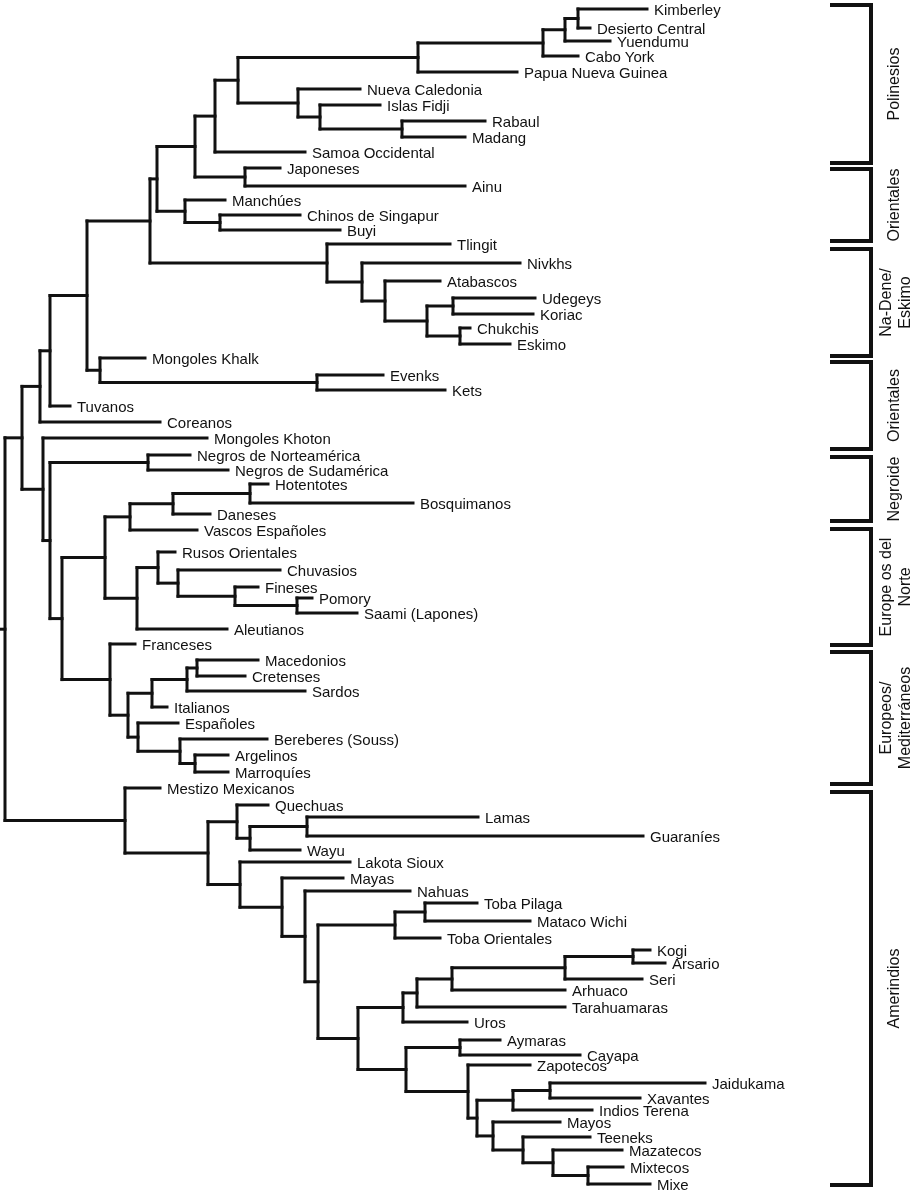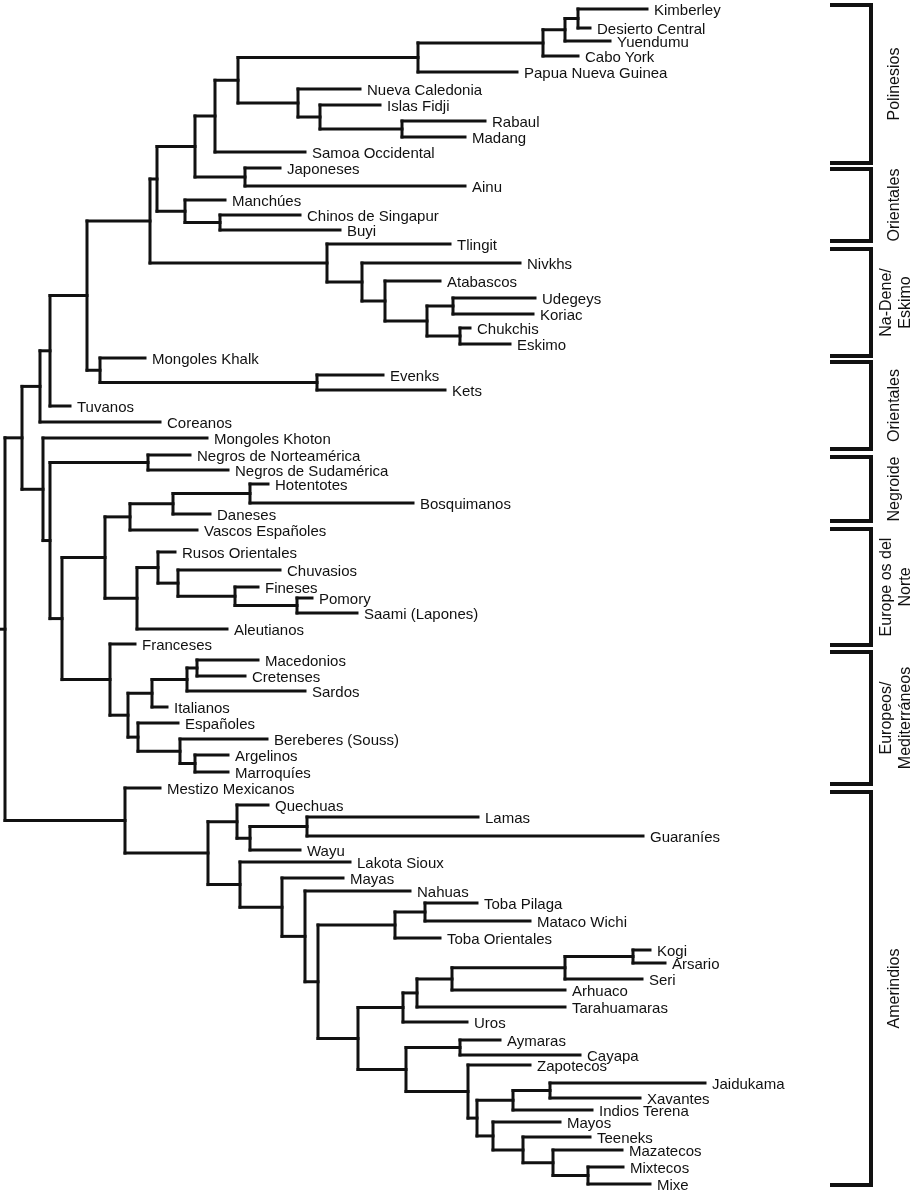--- a/index.html
+++ b/index.html
@@ -3,21 +3,20 @@
 <meta charset="utf-8">
 <style>
   html, body { margin: 0; padding: 0; background: #ffffff; }
   .stage {
     position: relative;
     width: 923px;
     height: 1200px;
     background: #ffffff;
     font-family: "Liberation Sans", "DejaVu Sans", sans-serif;
     overflow: hidden;
-    border-radius: 13px;
   }
   svg { display: block; }
   .leaf-label {
     font-family: "Liberation Sans", "DejaVu Sans", sans-serif;
     font-size: 15px;
     fill: #111111;
   }
   .group-label {
     font-family: "Liberation Sans", "DejaVu Sans", sans-serif;
     font-size: 16px;

